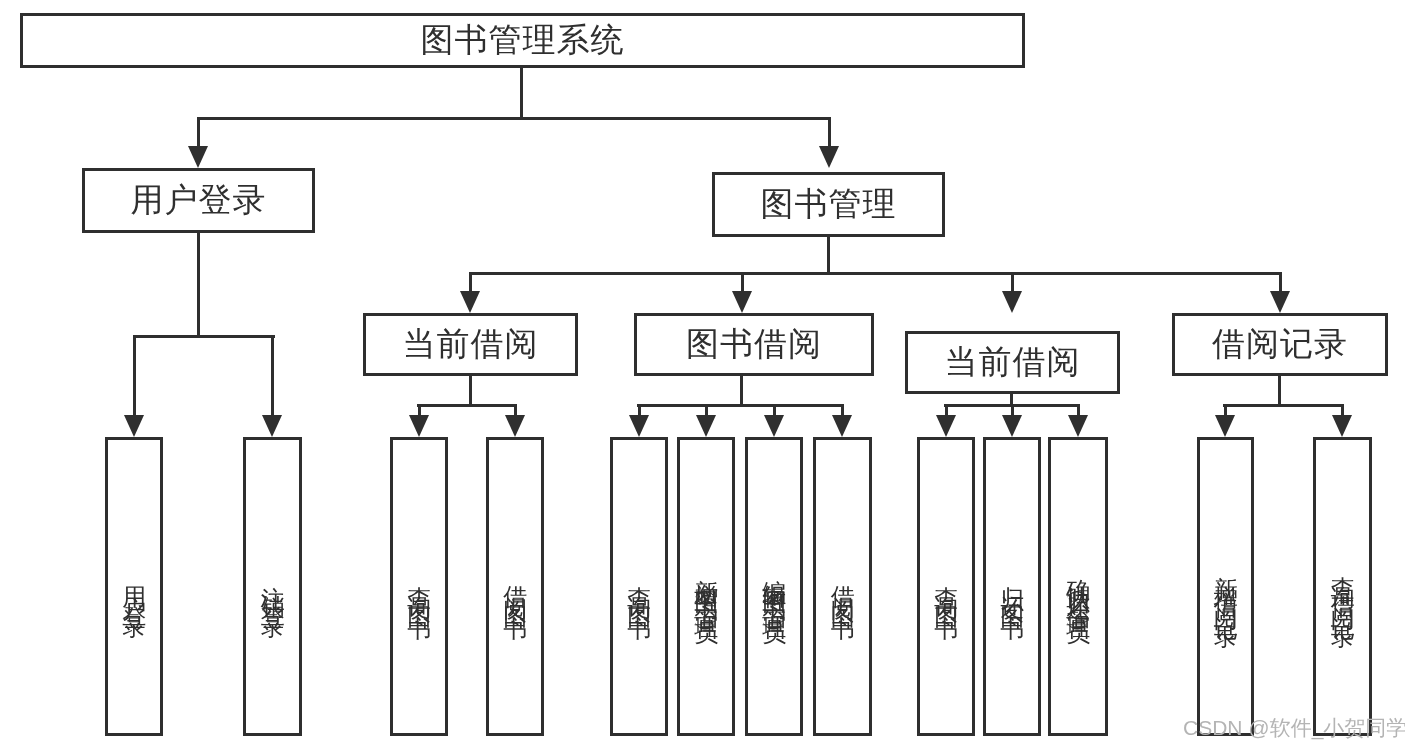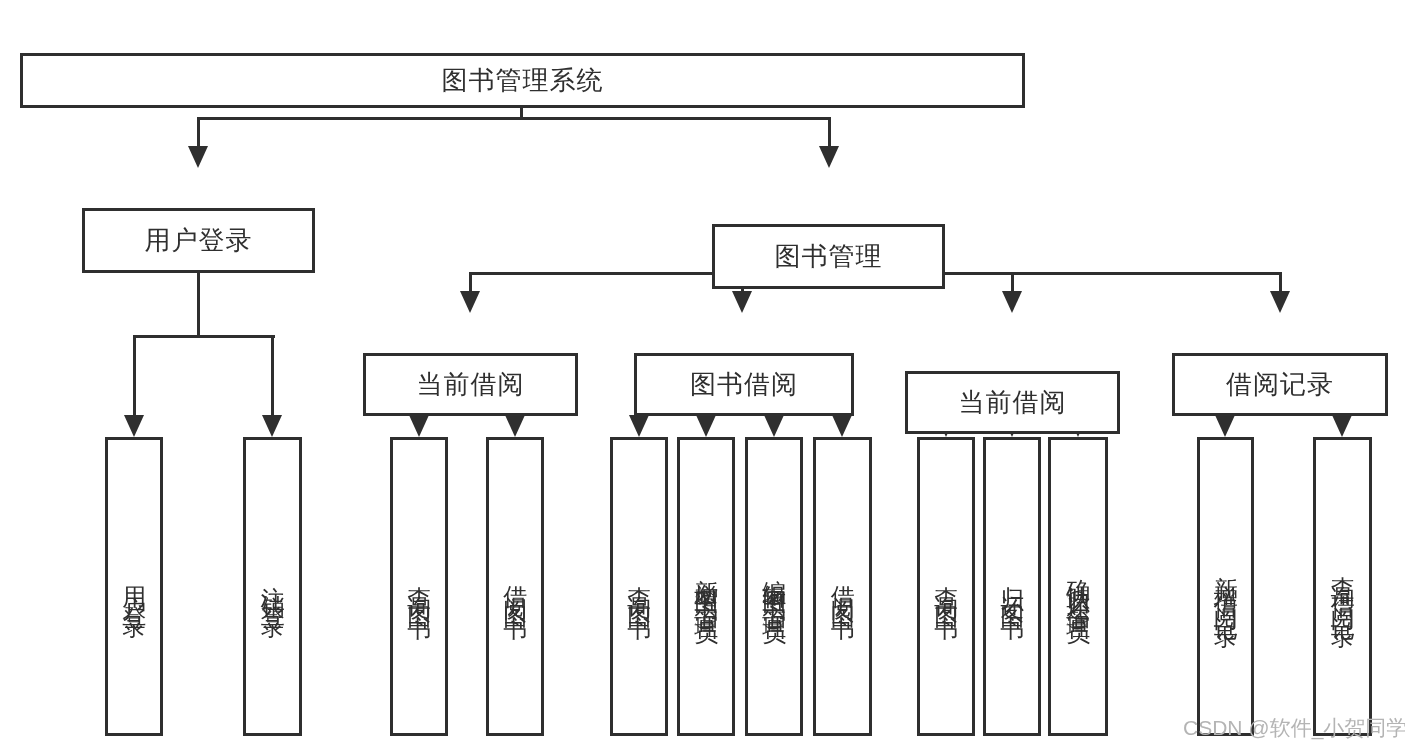--- a/index.html
+++ b/index.html
@@ -20,21 +20,21 @@
   
   .box{
     position:absolute;
     box-sizing:border-box;
     background:#fff;
     border:3px solid var(--line);
     display:flex;align-items:center;justify-content:center;
     text-align:center;
     z-index:2;
   }
-  .hlabel{font-size:26px;letter-spacing:1px;margin-top:40px;}
+  .hlabel{font-size:33px;letter-spacing:1px;}
   .leaf{border-width:3px;}
   .leaf .vtext{
     writing-mode:vertical-rl;
     text-orientation:mixed;
     font-size:24px;
     line-height:1.1;
     letter-spacing:10px;
   }
   .leaf .vtext.tight{
     letter-spacing:6px;
@@ -75,40 +75,40 @@
   </div>
 
   <div class="vl" style="left:520px;top:68px;height:51px;"></div>
   <div class="hl" style="left:197px;top:117px;width:634px;"></div>
   <div class="arrow" style="left:188px;top:117px;height:51px;"></div>
   <div class="arrow" style="left:819px;top:117px;height:51px;"></div>
 
   <div class="box hlabel" style="left:82px;top:168px;width:233px;height:65px;">
     <span>用户登录</span>
   </div>
-  <div class="box hlabel" style="left:712px;top:184px;width:233px;height:65px;">
+  <div class="box hlabel" style="left:712px;top:172px;width:233px;height:65px;">
     <span>图书管理</span>
   </div>
 
   <div class="vl" style="left:197px;top:233px;height:104px;"></div>
   <div class="hl" style="left:133px;top:335px;width:142px;"></div>
   <div class="arrow" style="left:124px;top:335px;height:102px;"></div>
   <div class="arrow" style="left:262px;top:335px;height:102px;"></div>
 
   <div class="vl" style="left:827px;top:233px;height:41px;"></div>
   <div class="hl" style="left:469px;top:272px;width:813px;"></div>
   <div class="arrow" style="left:460px;top:272px;height:41px;"></div>
   <div class="arrow" style="left:732px;top:272px;height:41px;"></div>
   <div class="arrow" style="left:1002px;top:272px;height:41px;"></div>
   <div class="arrow" style="left:1270px;top:272px;height:41px;"></div>
 
   <div class="box hlabel" style="left:363px;top:313px;width:215px;height:63px;">
     <span>当前借阅</span>
   </div>
-  <div class="box hlabel" style="left:634px;top:313px;width:220px;height:63px;">
+  <div class="box hlabel" style="left:634px;top:313px;width:240px;height:63px;">
     <span>图书借阅</span>
   </div>
   <div class="box hlabel" style="left:905px;top:331px;width:215px;height:63px;">
     <span>当前借阅</span>
   </div>
   <div class="box hlabel" style="left:1172px;top:313px;width:216px;height:63px;">
     <span>借阅记录</span>
   </div>
 
   <div class="vl" style="left:469px;top:376px;height:30px;"></div>

